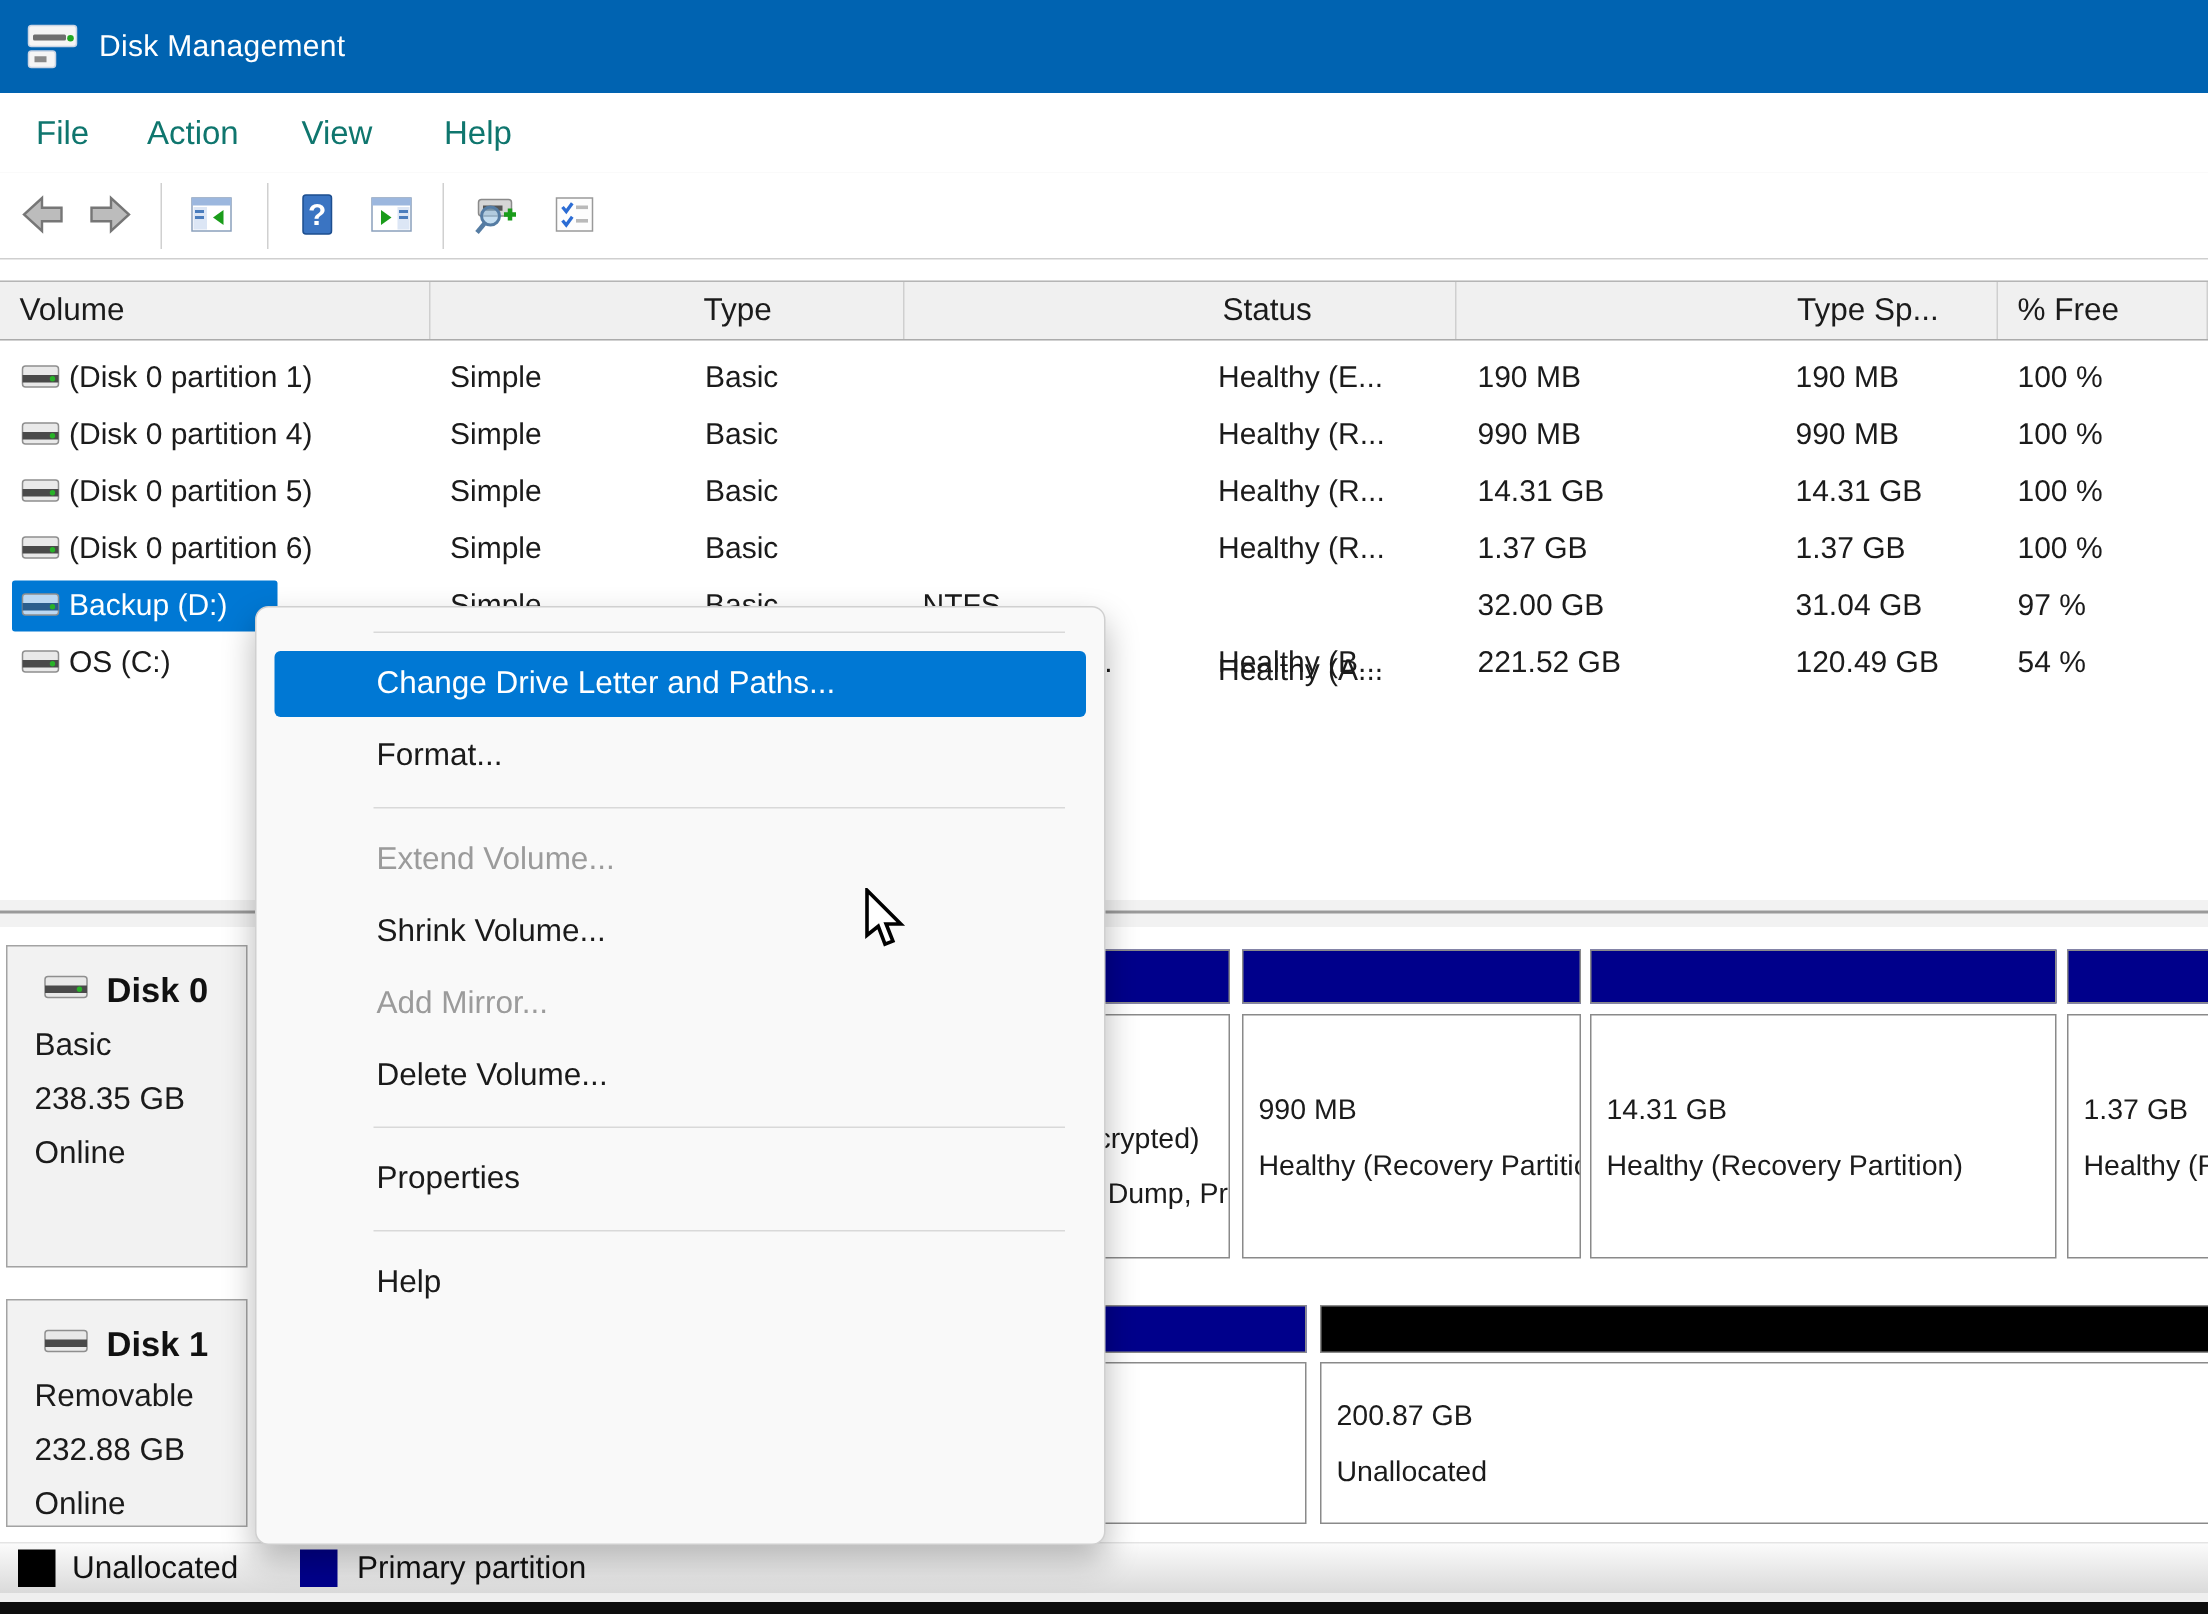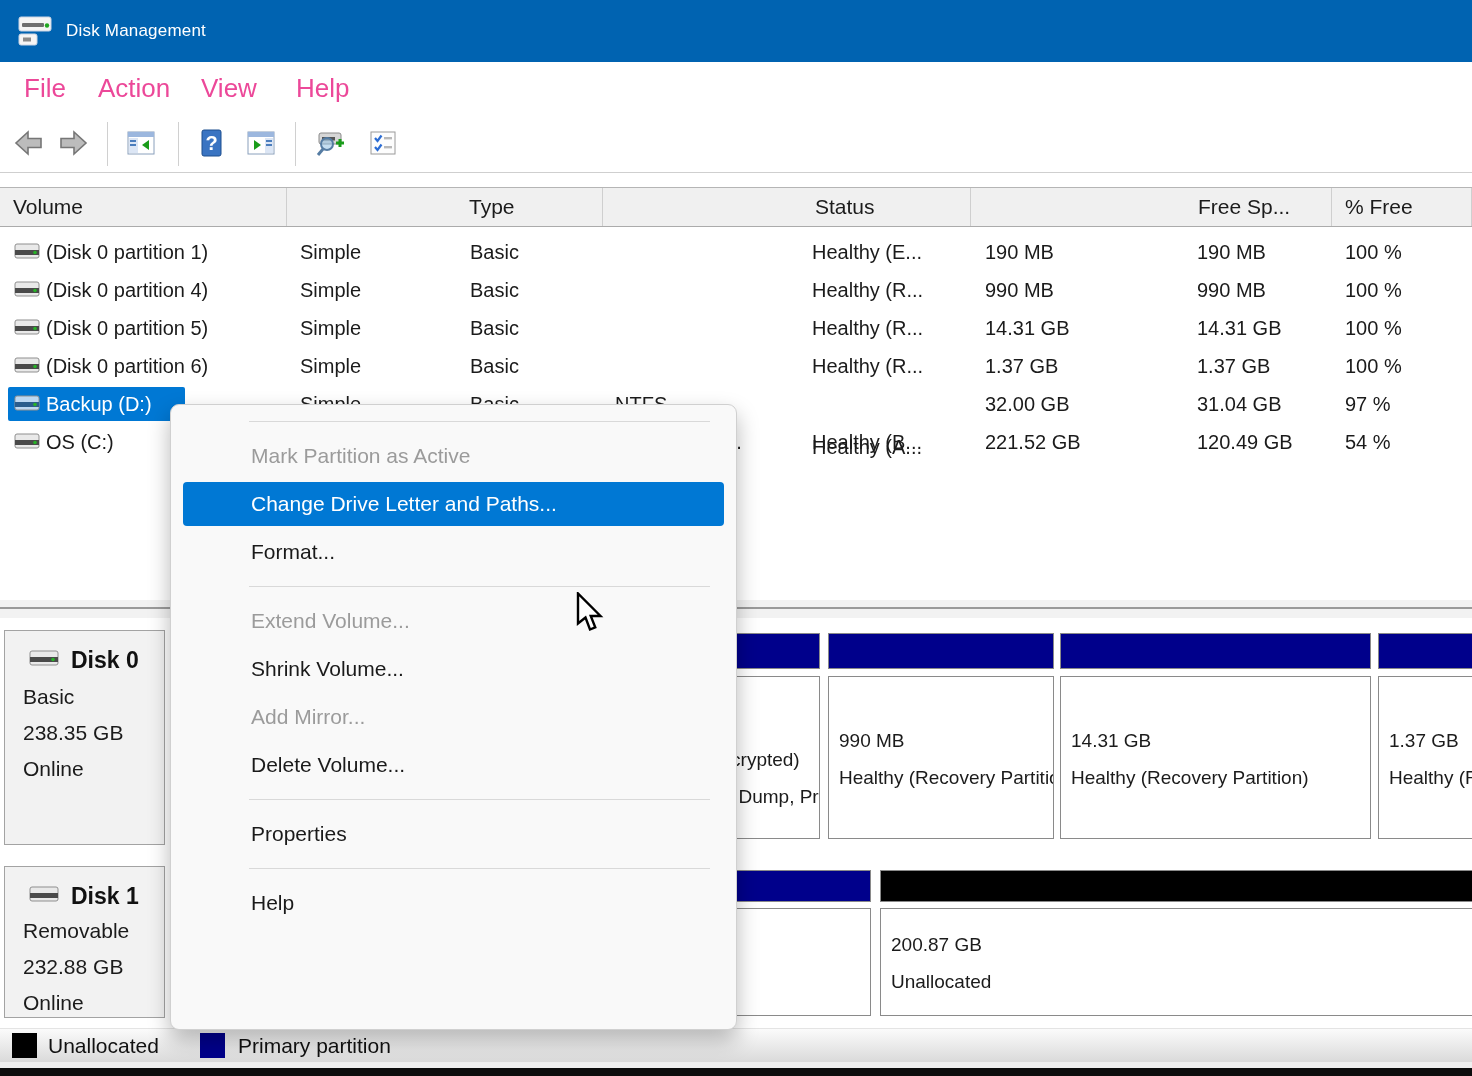--- a/index.html
+++ b/index.html
@@ -4,25 +4,25 @@
 <style>
   html,body{margin:0;padding:0;background:#ffffff;}
   #window{
     position:relative;width:1472px;height:1076px;overflow:hidden;background:#ffffff;
     font-family:"Liberation Sans","DejaVu Sans",sans-serif;color:#1b1b1b;
   }
   
   .titlebar{position:absolute;left:0;top:0;width:1472px;height:62px;background:#0063B1;
     display:flex;align-items:center;}
   .titlebar .app-icon{margin-left:16px;width:38px;height:38px;flex:0 0 auto;}
-  .titlebar .title-text{margin-left:12px;color:#ffffff;font-size:17px;letter-spacing:.2px;}
+  .titlebar .title-text{margin-left:12px;color:#ffffff;font-size:20px;letter-spacing:.2px;}
   
   .menubar{position:absolute;left:0;top:62px;width:1472px;height:53px;background:#ffffff;
     border-bottom:1px solid #ececec;display:flex;align-items:center;}
-  .menubar .mitem{font-size:26px;color:#ec4899;padding:4px 2px;}
+  .menubar .mitem{font-size:22px;color:#0f766e;padding:4px 2px;}
   
   .toolbar{position:absolute;left:0;top:115px;width:1472px;height:57px;background:#ffffff;
     border-bottom:1px solid #cfcfcf;}
   .tb-icon{position:absolute;top:13px;width:30px;height:30px;}
   .tb-sep{position:absolute;top:7px;width:1px;height:44px;background:#d0d0d0;}
   
   .grid-header{position:absolute;left:0;top:187px;width:1472px;height:40px;background:#f0f0f0;
     border-top:1px solid #b5b5b5;border-bottom:1px solid #ababab;box-sizing:border-box;}
   .hcell{position:absolute;top:0;height:38px;line-height:38px;font-size:21px;color:#1b1b1b;
     padding-left:13px;box-sizing:border-box;border-right:1px solid #cfcfcf;white-space:nowrap;overflow:hidden;}
@@ -129,21 +129,21 @@
       <path d="M7 19 l2.5 3 l4 -5.5" stroke="#2b6cd4" stroke-width="2.2" fill="none"></path>
       <rect x="16" y="9" width="8" height="2.4" fill="#b9b9b9"></rect>
       <rect x="16" y="18" width="8" height="2.4" fill="#b9b9b9"></rect>
     </svg>
   </div>
 
   <div class="grid-header" id="grid-header">
       <div class="hcell" style="left: 0px; width: 287px;">Volume</div>
       <div class="hcell" style="left: 456px; width: 147px;">Type</div>
       <div class="hcell" style="left: 802px; width: 169px;">Status</div>
-      <div class="hcell" style="left: 1185px; width: 147px;">Free Sp...</div>
+      <div class="hcell" style="left: 1185px; width: 147px;">Type Sp...</div>
       <div class="hcell" style="left: 1332px; width: 140px;">% Free</div>
     </div>
   <div id="vol-rows">
       <div class="vrow" style="top: 233px;">
         <svg viewBox="0 0 26 20" class="rowicon">
           <rect x="1" y="2" width="24" height="14" rx="2" fill="#e9e9e9" stroke="#8f8f8f"></rect>
           <rect x="1" y="8" width="24" height="5" fill="#4a4a4a"></rect>
           <circle cx="21" cy="10.5" r="1.8" fill="#27b227"></circle>
         </svg>
         <span class="cell" style="left: 46px;">(Disk 0 partition 1)</span>
@@ -293,21 +293,20 @@
       <div class="legend-sq" style="left: 12px; background: rgb(0, 0, 0);"></div>
       <span class="legend-label" style="left: 48px;">Unallocated</span>
       <div class="legend-sq" style="left: 200px; background: rgb(0, 0, 139);"></div>
       <span class="legend-label" style="left: 238px;">Primary partition</span>
     </div>
   <div class="understrip"></div>
   <div class="bottombar"></div>
 
   <div class="ctx-menu" id="ctxmenu">
       <div class="ctx-sep"></div>
-      <div class="ctx-item disabled">Mark Partition as Active</div>
       <div class="ctx-item highlighted">Change Drive Letter and Paths...</div>
       <div class="ctx-item ">Format...</div>
       <div class="ctx-sep"></div>
       <div class="ctx-item disabled">Extend Volume...</div>
       <div class="ctx-item ">Shrink Volume...</div>
       <div class="ctx-item disabled">Add Mirror...</div>
       <div class="ctx-item ">Delete Volume...</div>
       <div class="ctx-sep"></div>
       <div class="ctx-item ">Properties</div>
       <div class="ctx-sep"></div>

